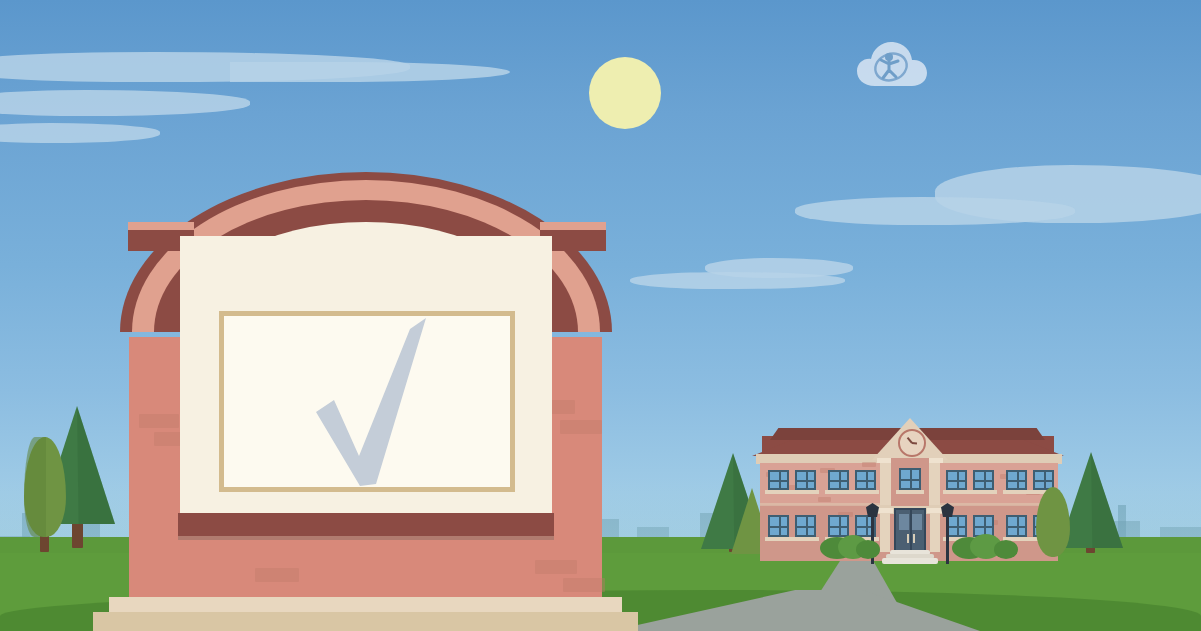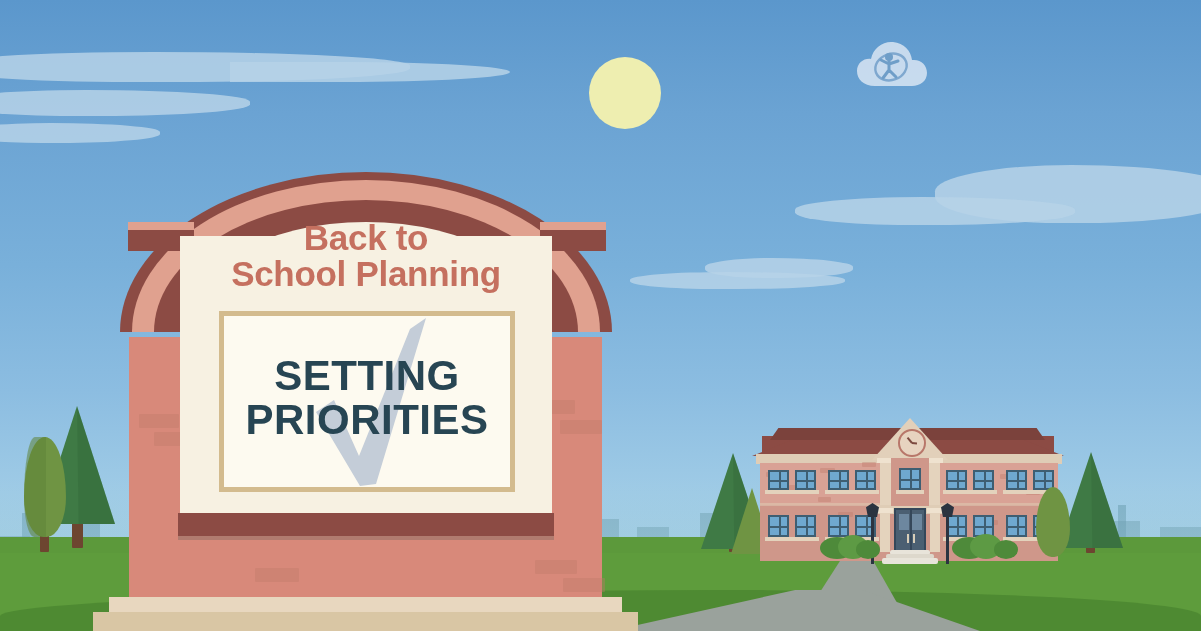--- a/index.html
+++ b/index.html
@@ -379,29 +379,21 @@
   <div class="band-sh" style="left:178px;top:536px;width:376px;height:8px;"></div>
 
   <div class="base" style="left:129px;top:540px;width:473px;height:59px;"></div>
   <div class="brick" style="left:255px;top:568px;width:44px;height:14px;"></div>
   <div class="brick" style="left:535px;top:560px;width:42px;height:14px;"></div>
   <div class="brick" style="left:563px;top:578px;width:42px;height:14px;"></div>
 
   <div class="step1" style="left:109px;top:597px;width:513px;height:16px;"></div>
   <div class="step2" style="left:93px;top:612px;width:545px;height:19px;"></div>
 
-  <div class="title-top" style="left:186px;top:220px;width:360px;font-size:35px;">
-    <div>Back to</div>
-    <div>School Planning</div>
-  </div>
-
-  <div class="title-main" style="left:224px;top:354px;width:286px;font-size:42px;">
-    <div>SETTING</div>
-    <div>PRIORITIES</div>
-  </div>
+
 
   <div class="logo" style="left:855px;top:36px;">
     <svg width="74" height="56" viewBox="0 0 74 56">
       <path d="M20,50 C8,50 2,43 2,35 C2,27 9,22 16,23 C18,12 28,5 38,6
                C49,7 56,15 57,24 C66,23 72,29 72,37 C72,45 65,50 57,50 Z" fill="#cfdff0" opacity=".92"></path>
       <ellipse cx="36" cy="31" rx="16" ry="13" fill="none" stroke="#7fa8cf" stroke-width="2.4" transform="rotate(-20 36 31)"></ellipse>
       <circle cx="34" cy="21" r="4" fill="#6f9ec8"></circle>
       <path d="M34,25 L34,34 M34,28 L26,24 M34,28 L43,25 M34,34 L28,42 M34,34 L41,41" stroke="#6f9ec8" stroke-width="3" stroke-linecap="round" fill="none"></path>
     </svg>
   </div>

